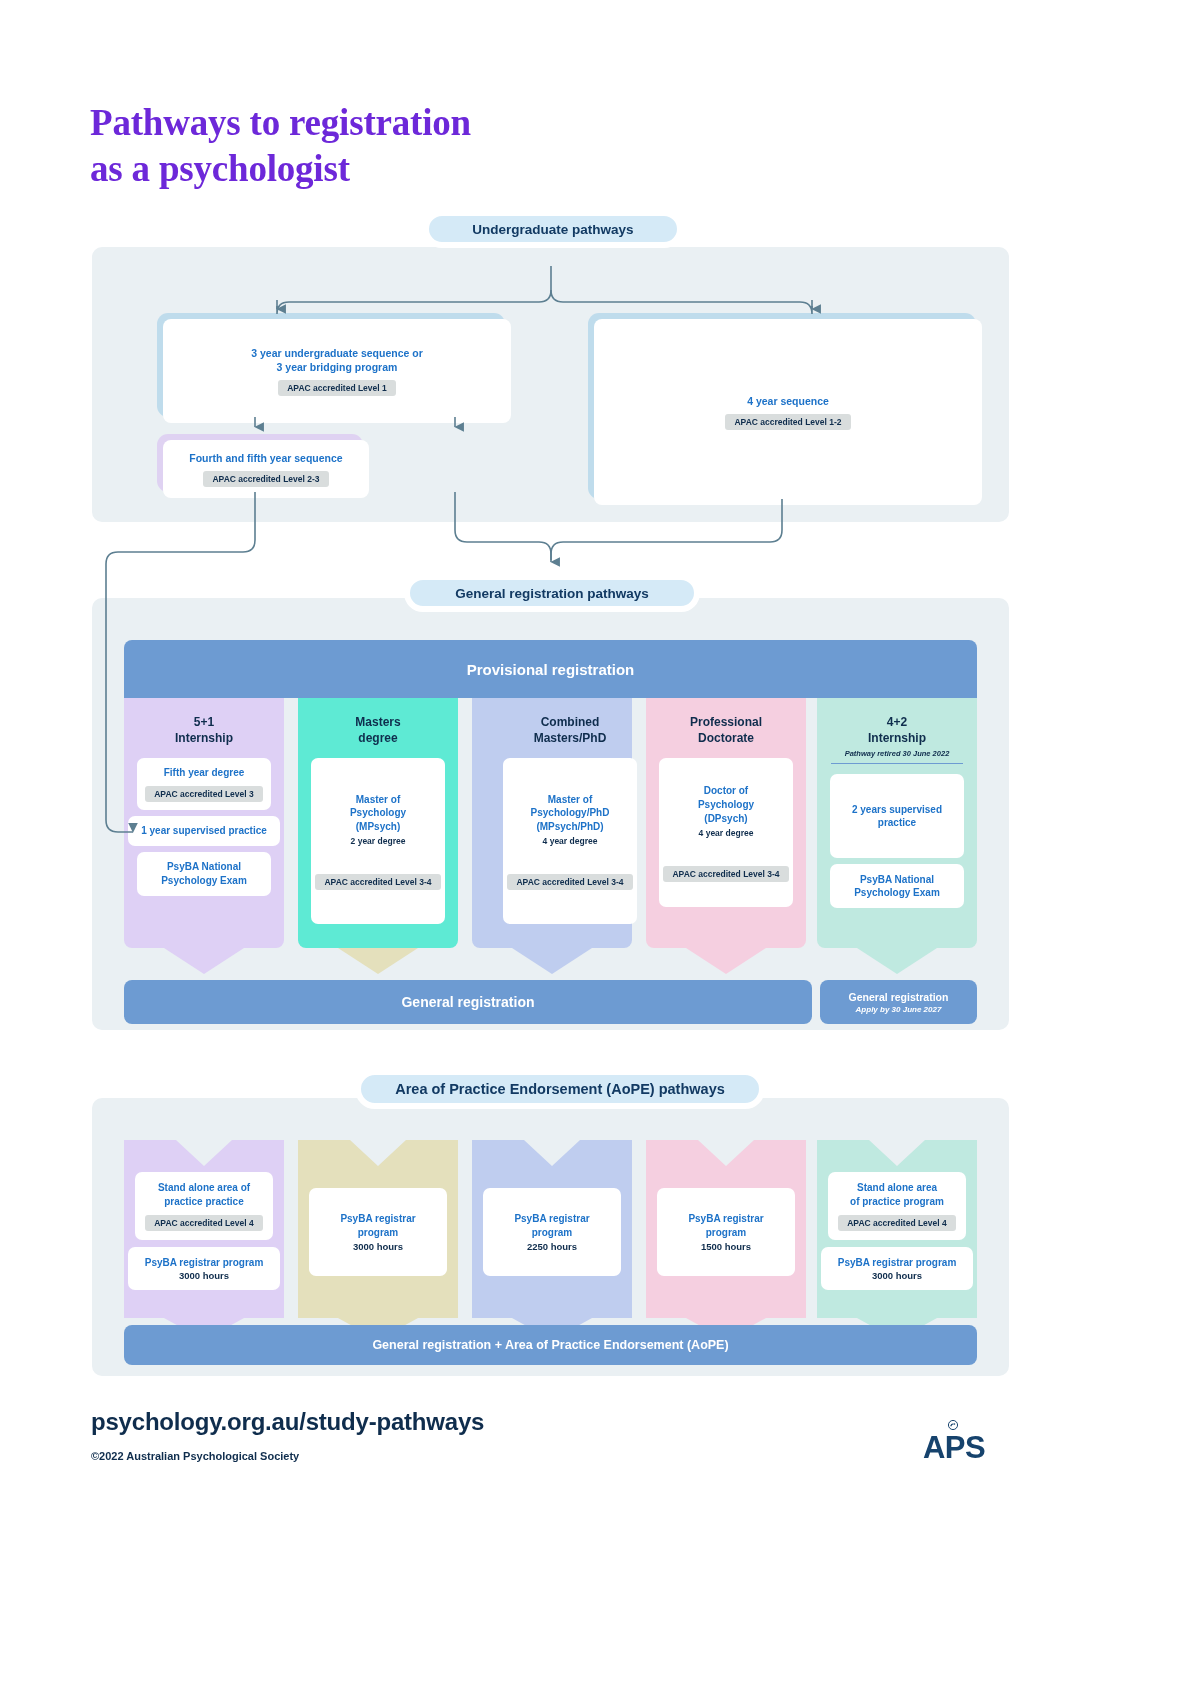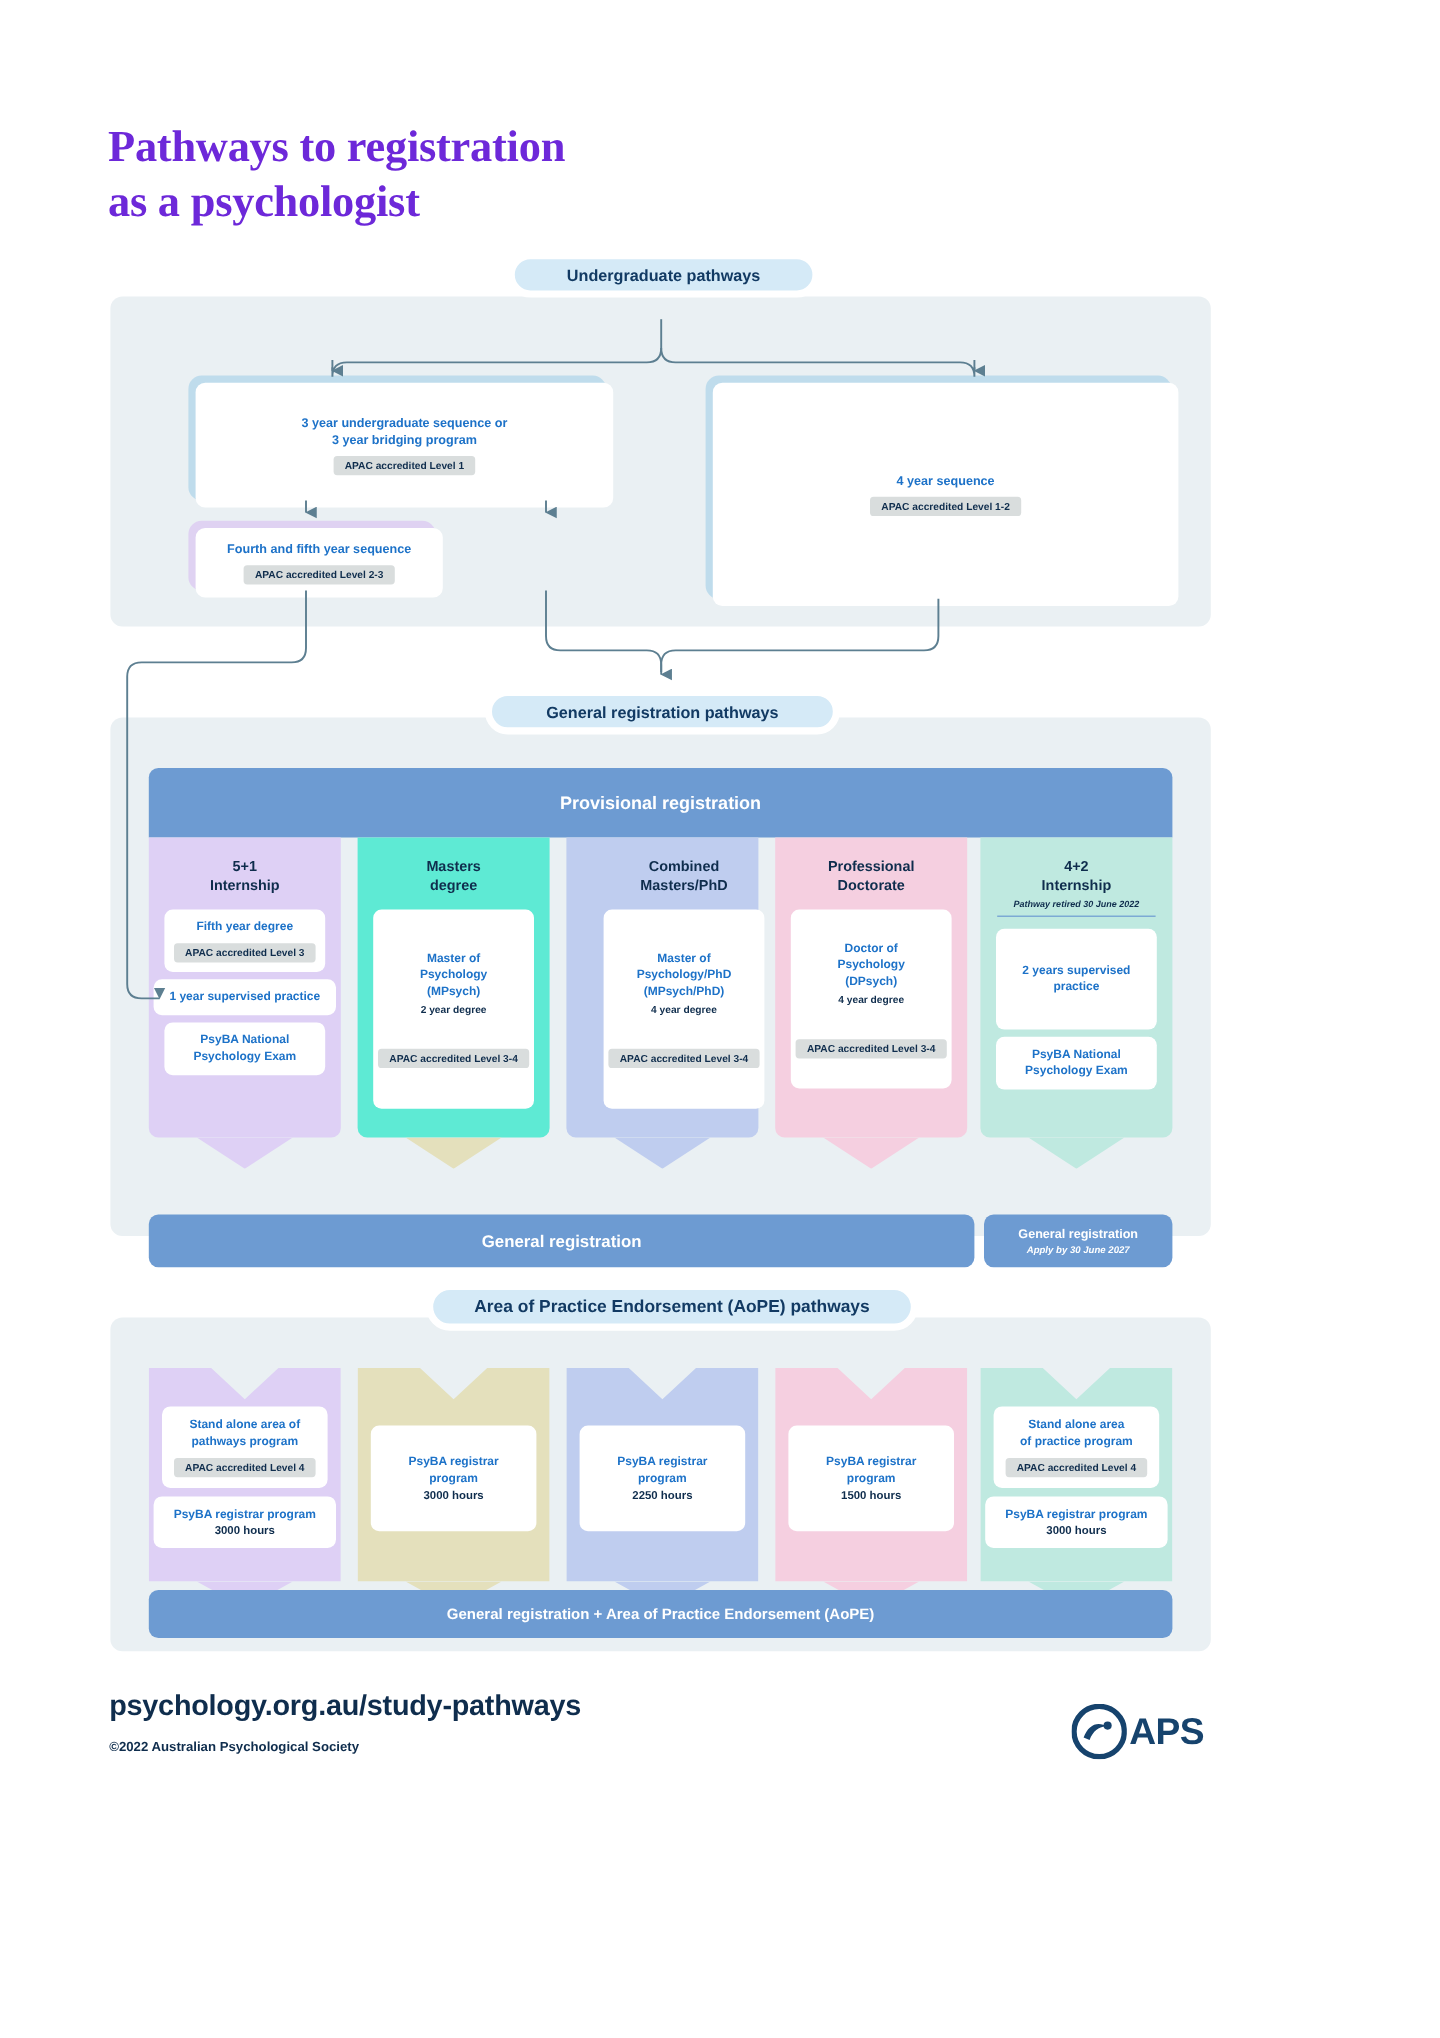--- a/index.html
+++ b/index.html
@@ -121,21 +121,21 @@
     display:flex; flex-direction:column; align-items:center; justify-content:center;
     text-align:center; padding: 8px 6px;
   }
   .wtitle { color:#1d72c8; font-weight:bold; font-size:10px; line-height:1.38; }
   .wtitle-sm { color:#0f2d4d; font-weight:bold; font-size:8.5px; margin-top:2px;}
   .col-arrow {
     position:absolute; top: 948px; width: 160px; height: 26px; z-index:3;
   }
 
   .genreg-bar {
-    position:absolute; top: 1012px; height: 44px;
+    position:absolute; top: 980px; height: 44px;
     background:#6d9bd2; border-radius:8px;
     color:#fff; font-weight:bold;
     display:flex; flex-direction:column; align-items:center; justify-content:center;
     text-align:center; z-index:3;
   }
   #genreg-main { left:124px; width: 688px; font-size: 14px; }
   #genreg-42   { left:820px; width: 157px; font-size: 10.5px; }
   #genreg-42 .sub { font-size:8px; font-style:italic; font-weight:bold; margin-top:2px;}
 
   
@@ -165,21 +165,21 @@
     position:absolute; left:91px; top:1408px;
     font-family:"Liberation Sans", sans-serif;
     font-weight:bold; font-size:24px; color:#0f2d4d; letter-spacing:-0.2px;
   }
   .footer-copy {
     position:absolute; left:91px; top:1450px;
     font-size:11px; color:#0f2d4d; font-weight:bold;
   }
   .aps-logo {
     position:absolute; left:893px; top:1420px; width:120px; height:46px;
-    display:flex; align-items:center;
+    display:flex; align-items:center;flex-direction:column;
   }
   .aps-text {
     font-family:"Liberation Sans", sans-serif;
     font-weight:bold; font-size:31px; color:#16436d; letter-spacing:-0.5px;
     margin-left:2px;
   }
 </style>
 </head>
 <body>
 
@@ -361,21 +361,21 @@
   </div>
 
   <div class="acol" style="left:124px;">
     <svg class="acol-notch" viewBox="0 0 160 178" preserveAspectRatio="none">
       <path d="M0,0 L52,0 L80,26 L108,0 L160,0 L160,178 L0,178 Z" fill="#ded0f5"></path>
     </svg>
     <div class="acol-inner">
       <div class="abox">
         <div class="atitle">
           <span>Stand alone area of</span><br>
-          <span>pathways program</span>
+          <span>practice practice</span>
         </div>
         <span class="chip">APAC accredited Level 4</span>
       </div>
       <div class="abox" style="margin-top:7px; width:152px;">
         <div class="atitle">PsyBA registrar program</div>
         <div class="ahours">3000 hours</div>
       </div>
     </div>
   </div>
 

